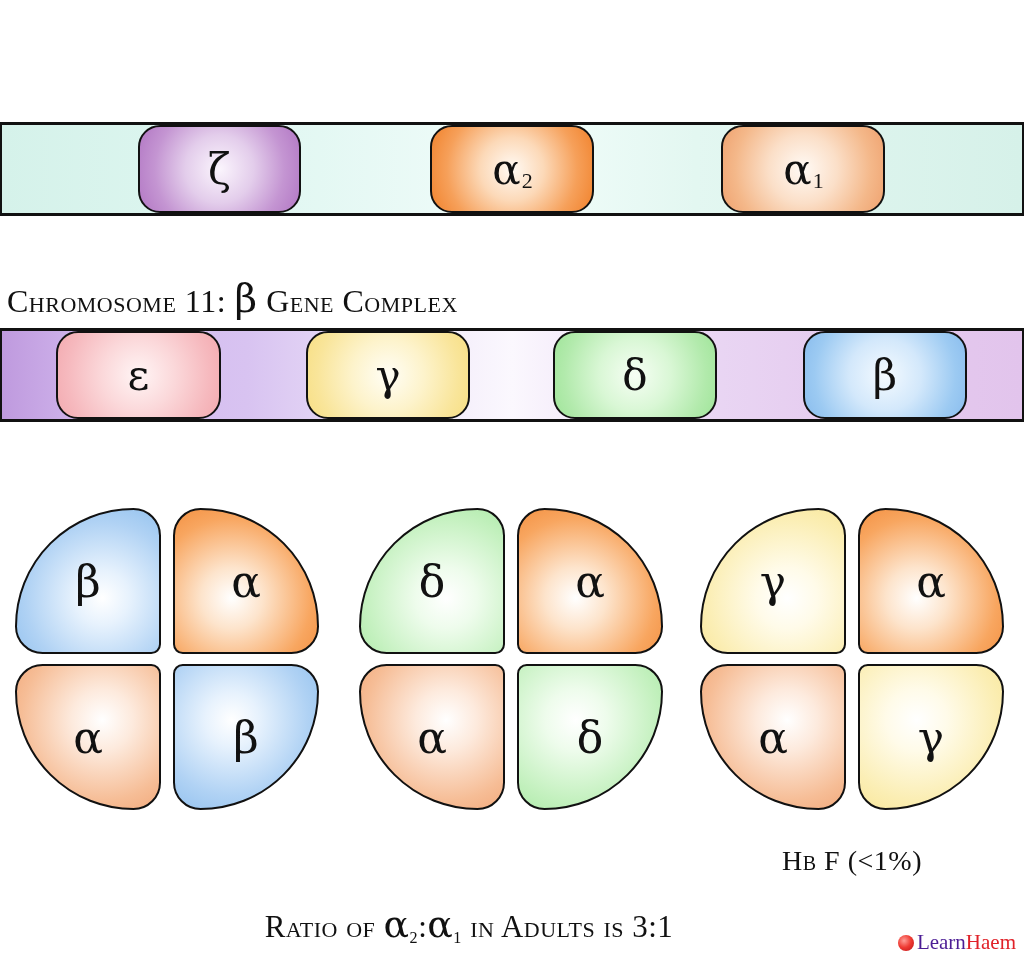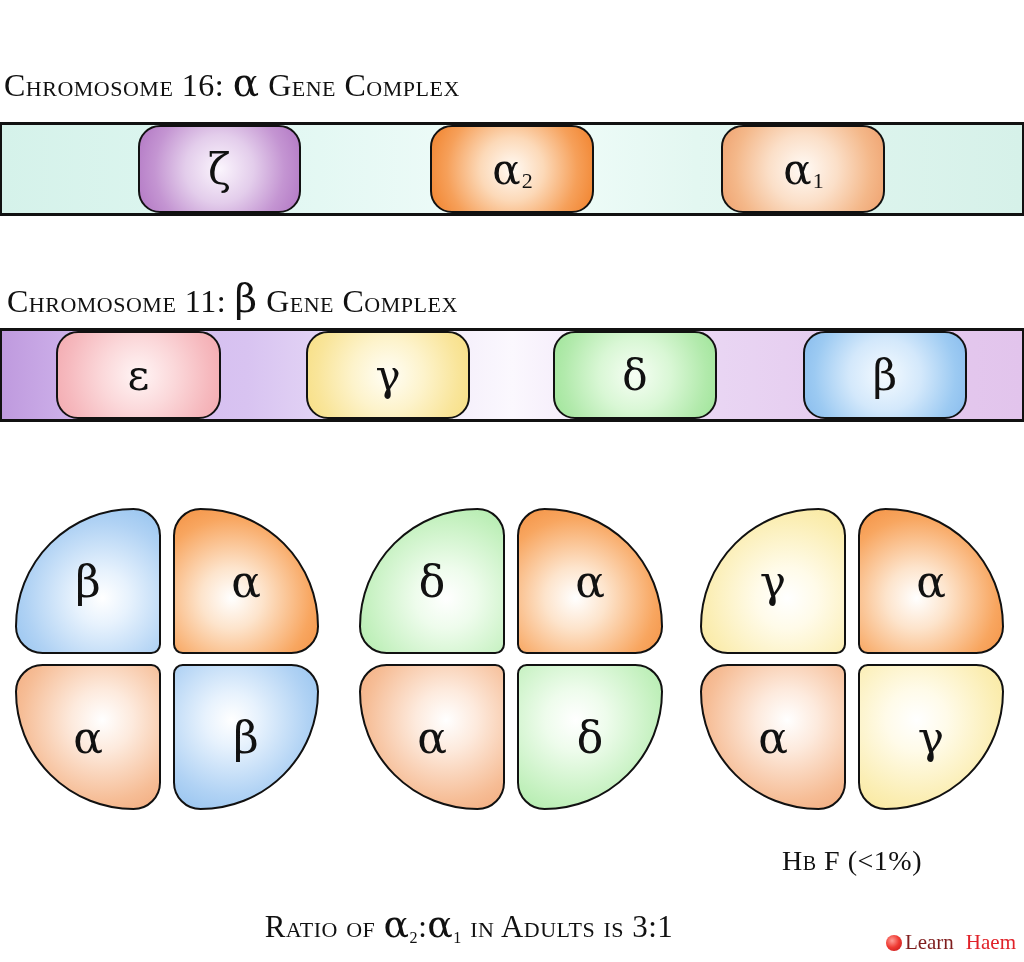--- a/index.html
+++ b/index.html
@@ -85,30 +85,29 @@
   .hb-label { position:absolute; top:845px; width:304px; text-align:center; font-size:28px; letter-spacing:0.5px; white-space:nowrap; }
   .l1 { left:8px; } .l2 { left:359px; } .l3 { left:700px; }
 
   .ratio { position:absolute; top:906px; left:0; width:938px; text-align:center; font-size:31px; letter-spacing:0.5px; }
 
   .logo { position:absolute; top:930px; right:8px; display:flex; align-items:center; font-size:21px; }
   .logo-dot {
     width:16px; height:16px; border-radius:50%; margin-right:3px;
     background:radial-gradient(circle at 38% 35%, #ff9d96 0%, #ef3b33 48%, #bb1117 100%);
   }
-  .logo-learn { color:#7f1d1d; }
-  .logo-haem  { color:#e02128;margin-left:12px; }
+  .logo-learn { color:#4c1d95; }
+  .logo-haem  { color:#e02128; }
 </style>
 </head>
 <body>
 
 <div class="page">
 
 
-  <div class="heading h-chr16"><span class="sc">Chromosome 16: </span><span class="greek-lg">α</span><span class="sc"> Gene Complex</span></div>
 
 
   <div class="bar bar16">
     <div class="gene g-zeta c-purple">
         <span class="greek">ζ</span>
       </div>
     <div class="gene g-alpha2 c-orangebox">
         <span class="greek">α</span>
         <span class="gsub">2</span>
       </div>

